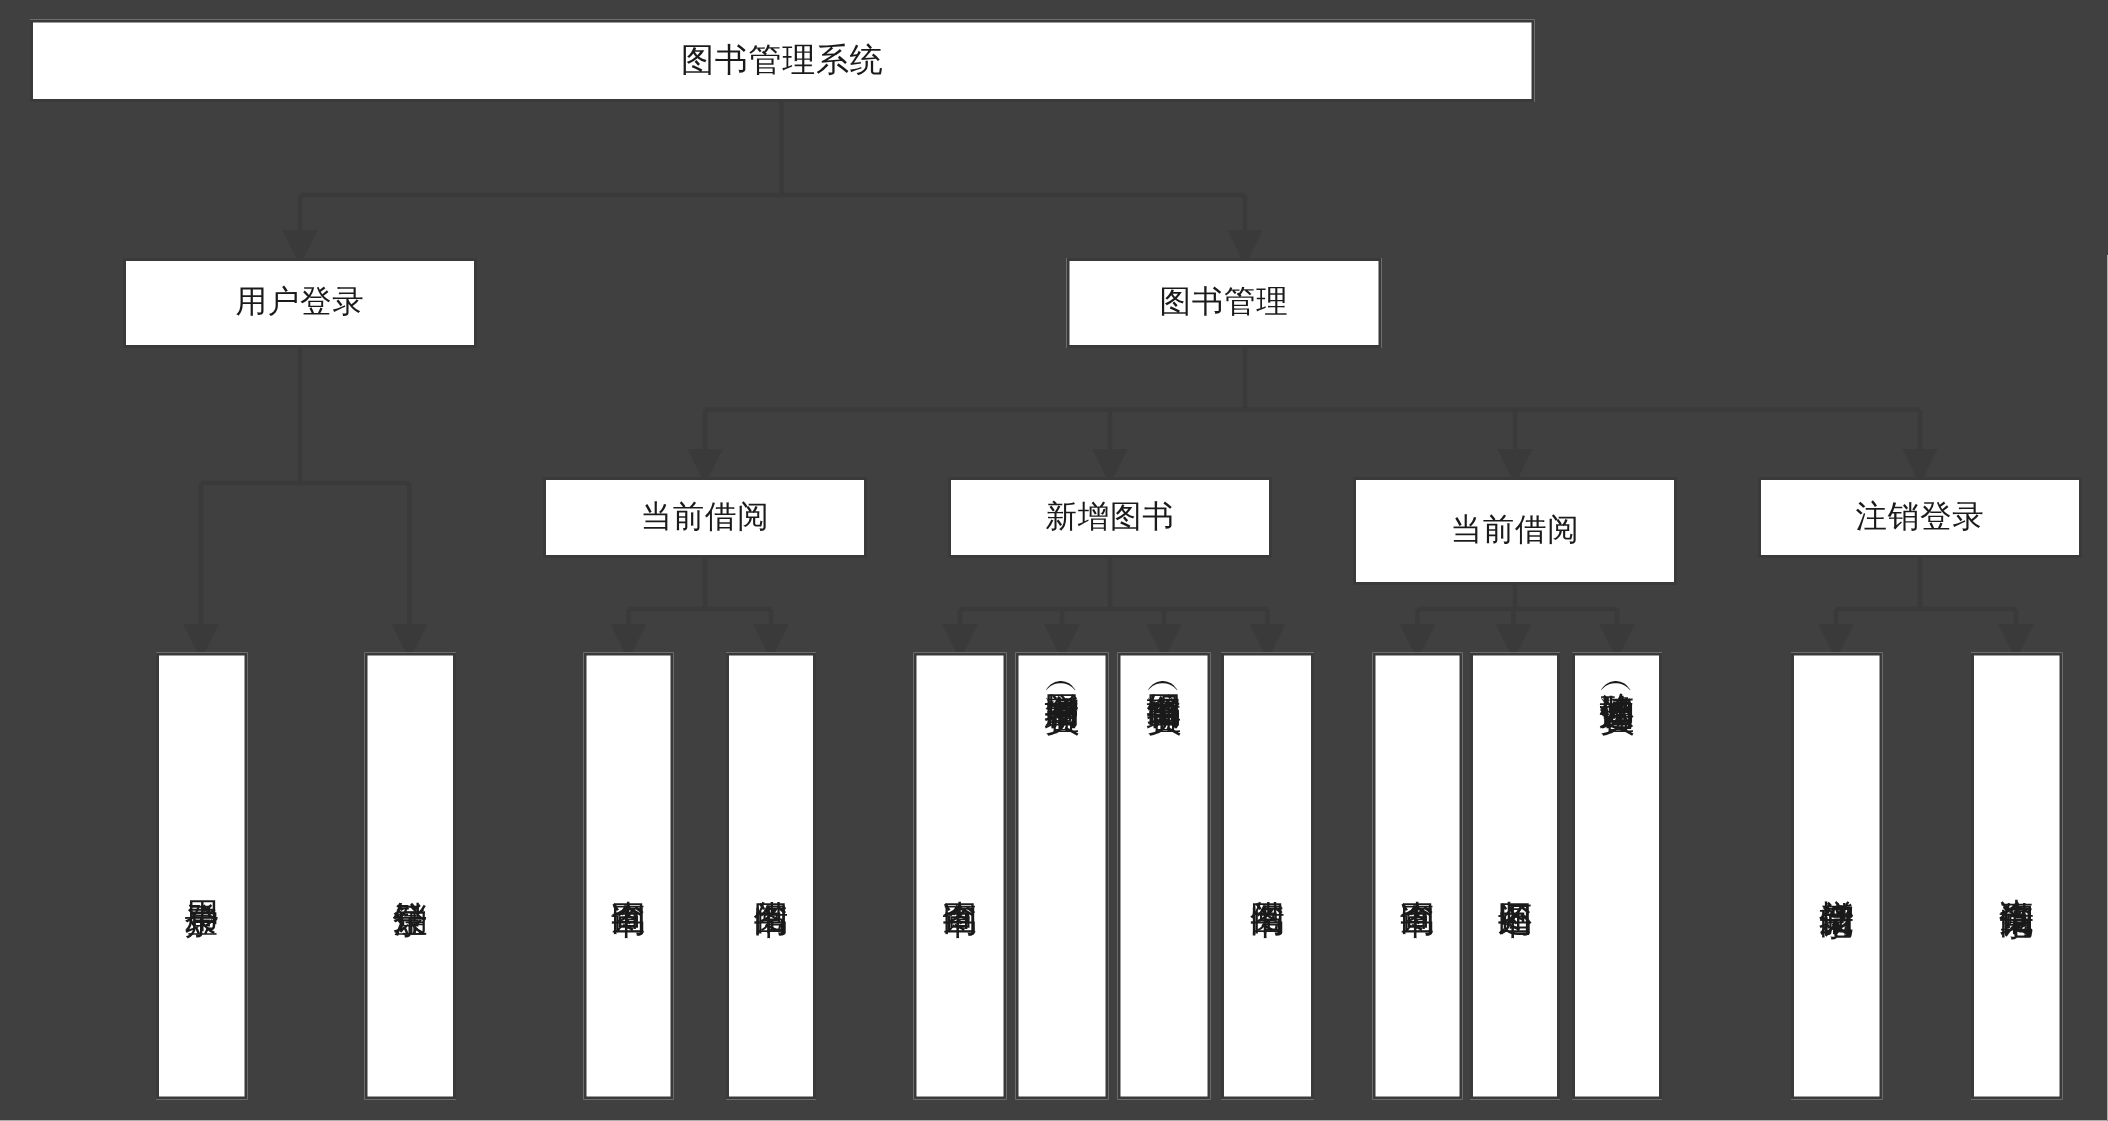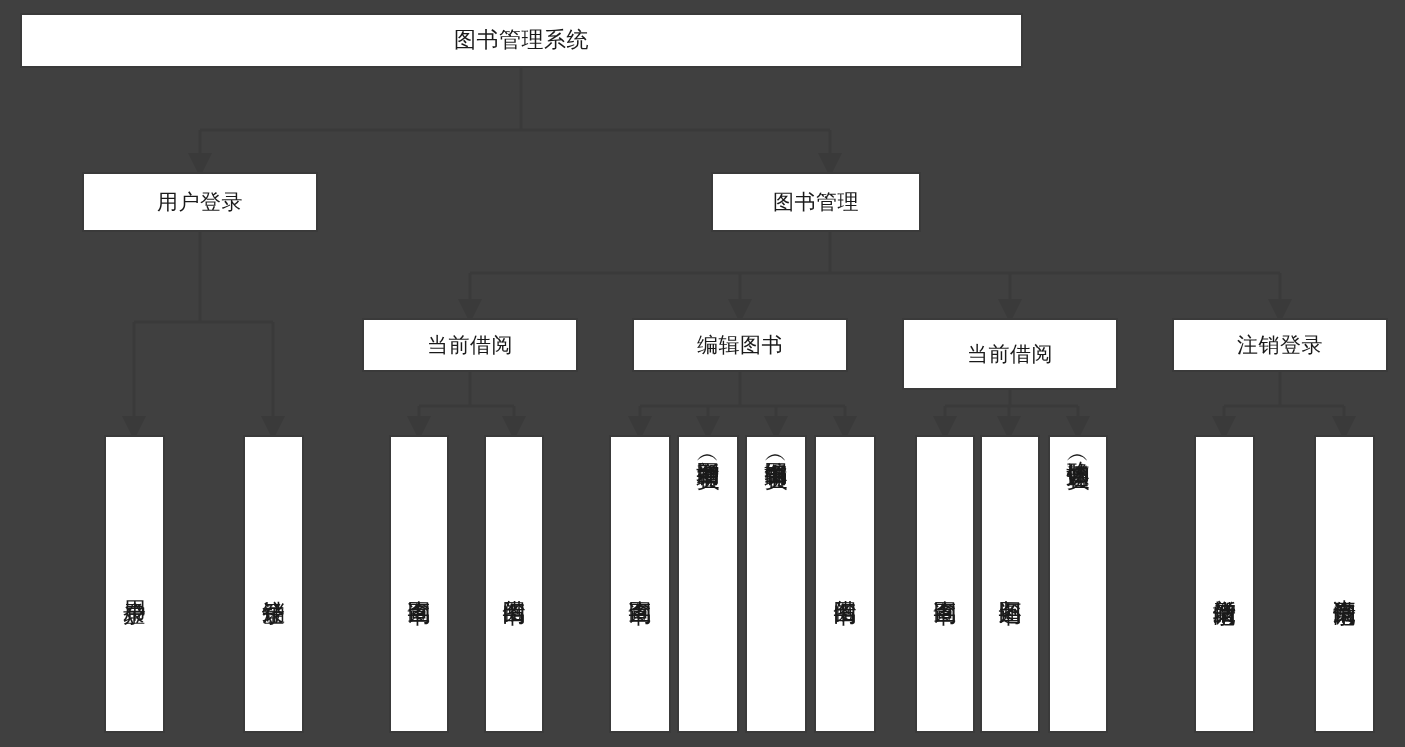--- a/index.html
+++ b/index.html
@@ -141,21 +141,21 @@
     <span class="label">用户登录</span>
   </div>
   <div class="node h" style="left:711px; top:172px; width:210px; height:60px;">
     <span class="label">图书管理</span>
   </div>
 
   <div class="node h" style="left:362px; top:318px; width:216px; height:54px;">
     <span class="label">当前借阅</span>
   </div>
   <div class="node h" style="left:632px; top:318px; width:216px; height:54px;">
-    <span class="label">编辑图书</span>
+    <span class="label">新增图书</span>
   </div>
   <div class="node h" style="left:902px; top:318px; width:216px; height:72px;">
     <span class="label">当前借阅</span>
   </div>
   <div class="node h" style="left:1172px; top:318px; width:216px; height:54px;">
     <span class="label">注销登录</span>
   </div>
 
   <div class="node v center" style="left:104px; top:435px; width:61px; height:298px;">
     <span class="label">用户登录</span>

